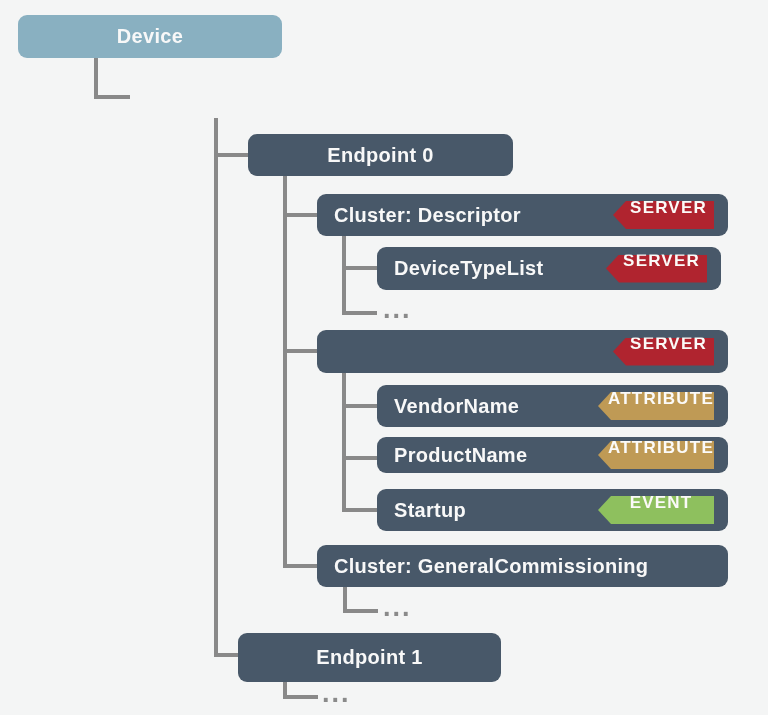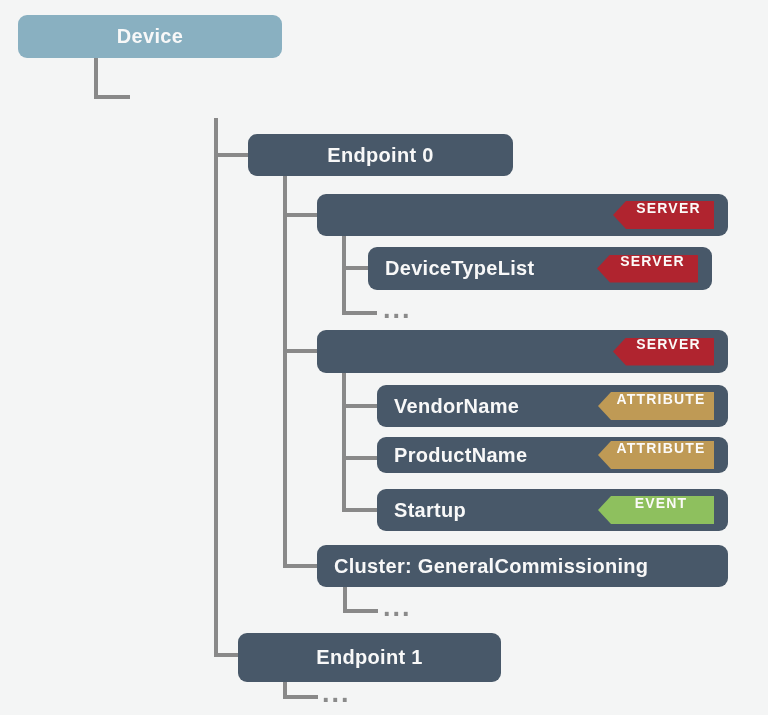--- a/index.html
+++ b/index.html
@@ -18,21 +18,21 @@
     position:absolute;display:flex;align-items:center;box-sizing:border-box;
     border-radius:9px;background:var(--dark-box);color:var(--box-text);
     font-weight:700;font-size:20px;letter-spacing:.3px;white-space:nowrap;
   }
   .box.device{background:var(--device-box);}
   .box.center{justify-content:center;}
   .box.left{justify-content:flex-start;padding-left:17px;}
   .badge{
     position:absolute;right:14px;top:50%;transform:translateY(-50%);
     height:28px;box-sizing:border-box;display:flex;align-items:center;justify-content:center;
-    padding:0 8px 15px 18px;font-size:14px;font-weight:700;letter-spacing:1.2px;color:#fbfaf8;
+    padding:0 8px 15px 18px;font-size:17px;font-weight:700;letter-spacing:1.2px;color:#fbfaf8;
     clip-path:polygon(0 50%,13px 0,100% 0,100% 100%,13px 100%);
   }
   .badge.server{background:var(--badge-server);}
   .badge.attribute{background:var(--badge-attribute);}
   .badge.event{background:var(--badge-event);}
   .vline,.hline{position:absolute;background:var(--connector);}
   .vline{width:4px;}
   .hline{height:4px;}
   .ellipsis{
     position:absolute;color:var(--ellipsis);font-size:27px;font-weight:700;
@@ -63,23 +63,24 @@
     <div class="hline" style="left: 342px; top: 508px; width: 35px;"></div>
     <div class="hline" style="left: 343px; top: 609px; width: 35px;"></div>
     <div class="hline" style="left: 283px; top: 695px; width: 35px;"></div>
     <div class="box device center" style="left: 18px; top: 15px; width: 264px; height: 43px;">
       <span>Device</span>
     </div>
     <div class="box  center" style="left: 248px; top: 134px; width: 265px; height: 42px;">
       <span>Endpoint 0</span>
     </div>
     <div class="box  left" style="left: 317px; top: 194px; width: 411px; height: 42px;">
+      <span>Cluster: Descriptor</span>
       <span class="badge server" style="width: 101px;">SERVER</span>
     </div>
-    <div class="box  left" style="left: 368px; top: 247px; width: 344px; height: 43px;">
+    <div class="box  left" style="left: 377px; top: 247px; width: 344px; height: 43px;">
       <span>DeviceTypeList</span>
       <span class="badge server" style="width: 101px;">SERVER</span>
     </div>
     <div class="ellipsis" style="left: 383px; top: 296px;">...</div>
     <div class="box  left" style="left: 317px; top: 330px; width: 411px; height: 43px;">
       <span class="badge server" style="width: 101px;">SERVER</span>
     </div>
     <div class="box  left" style="left: 377px; top: 385px; width: 351px; height: 42px;">
       <span>VendorName</span>
       <span class="badge attribute" style="width: 116px;">ATTRIBUTE</span>

